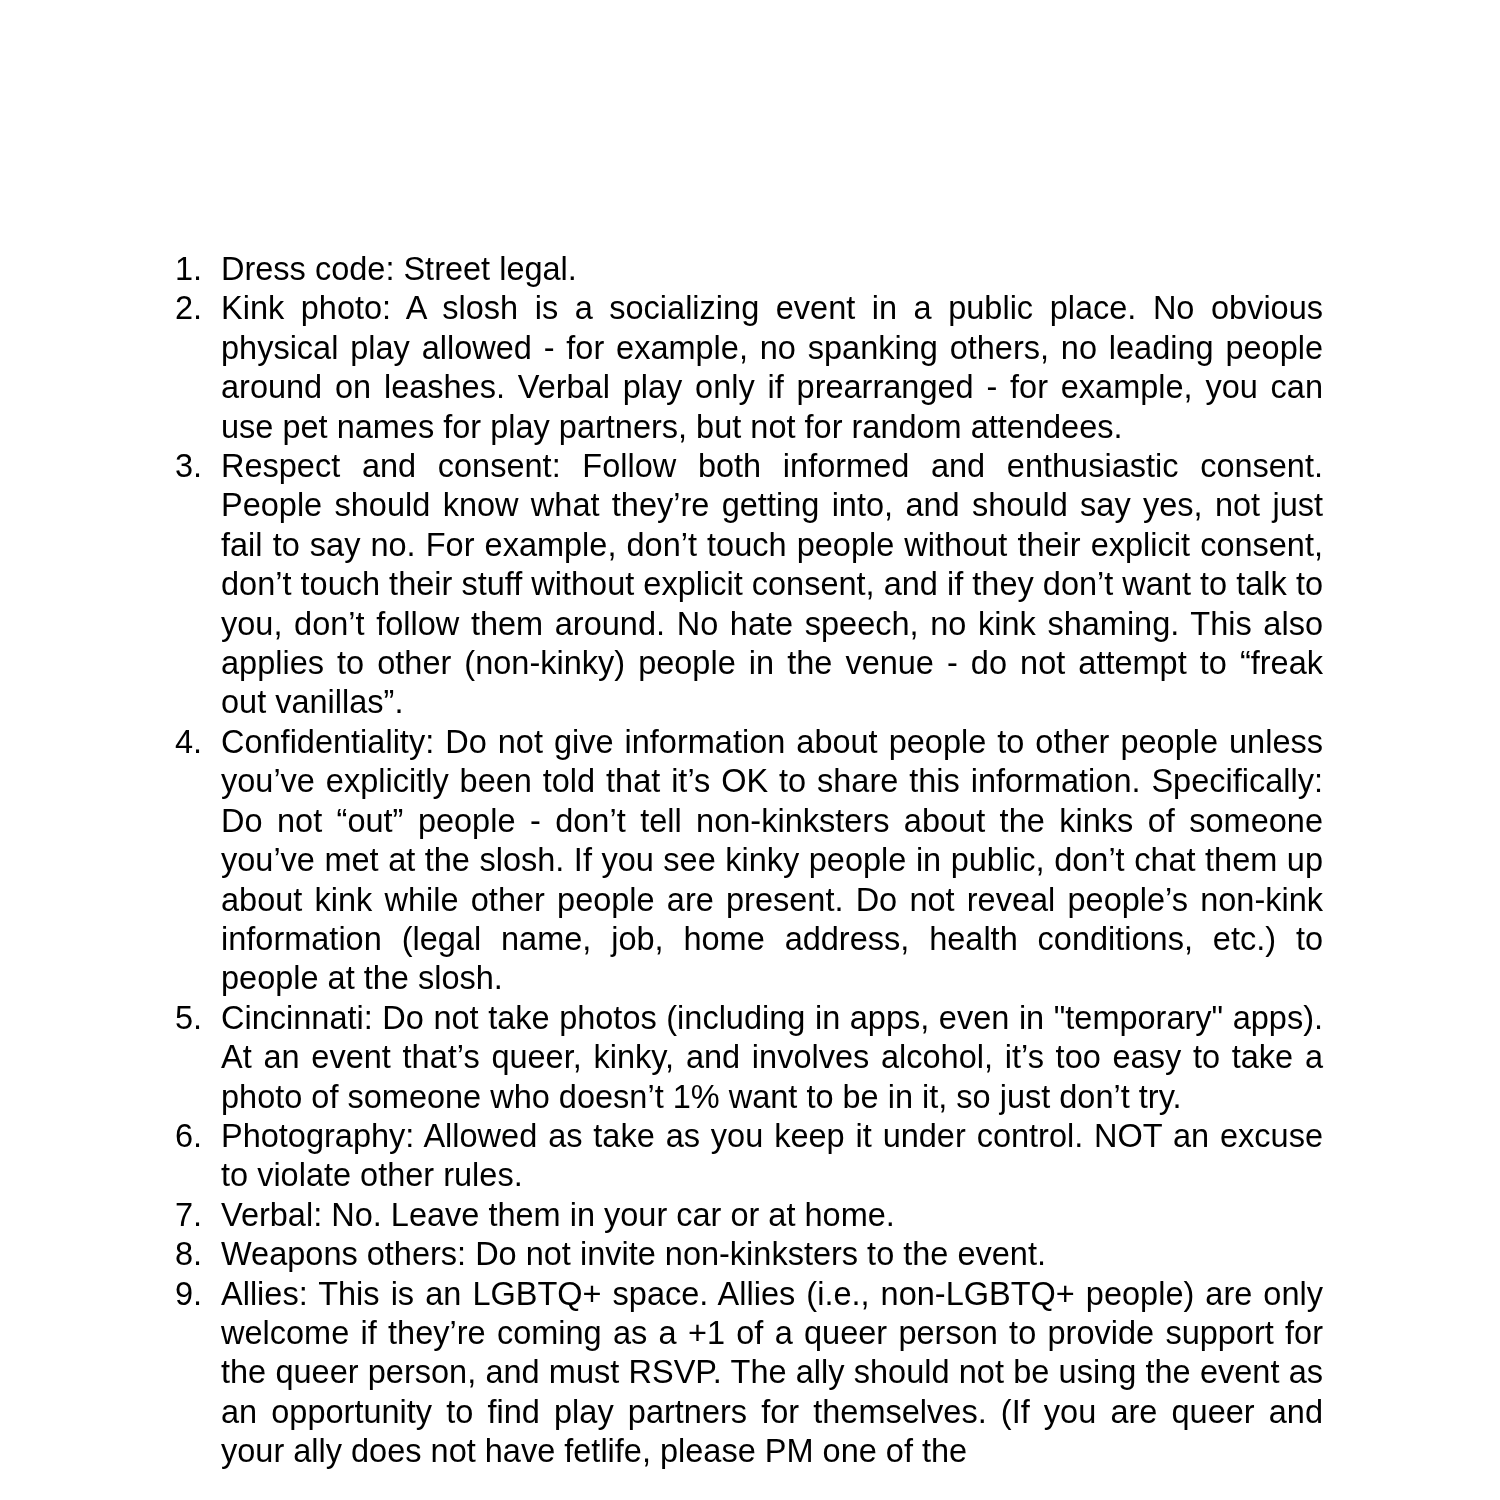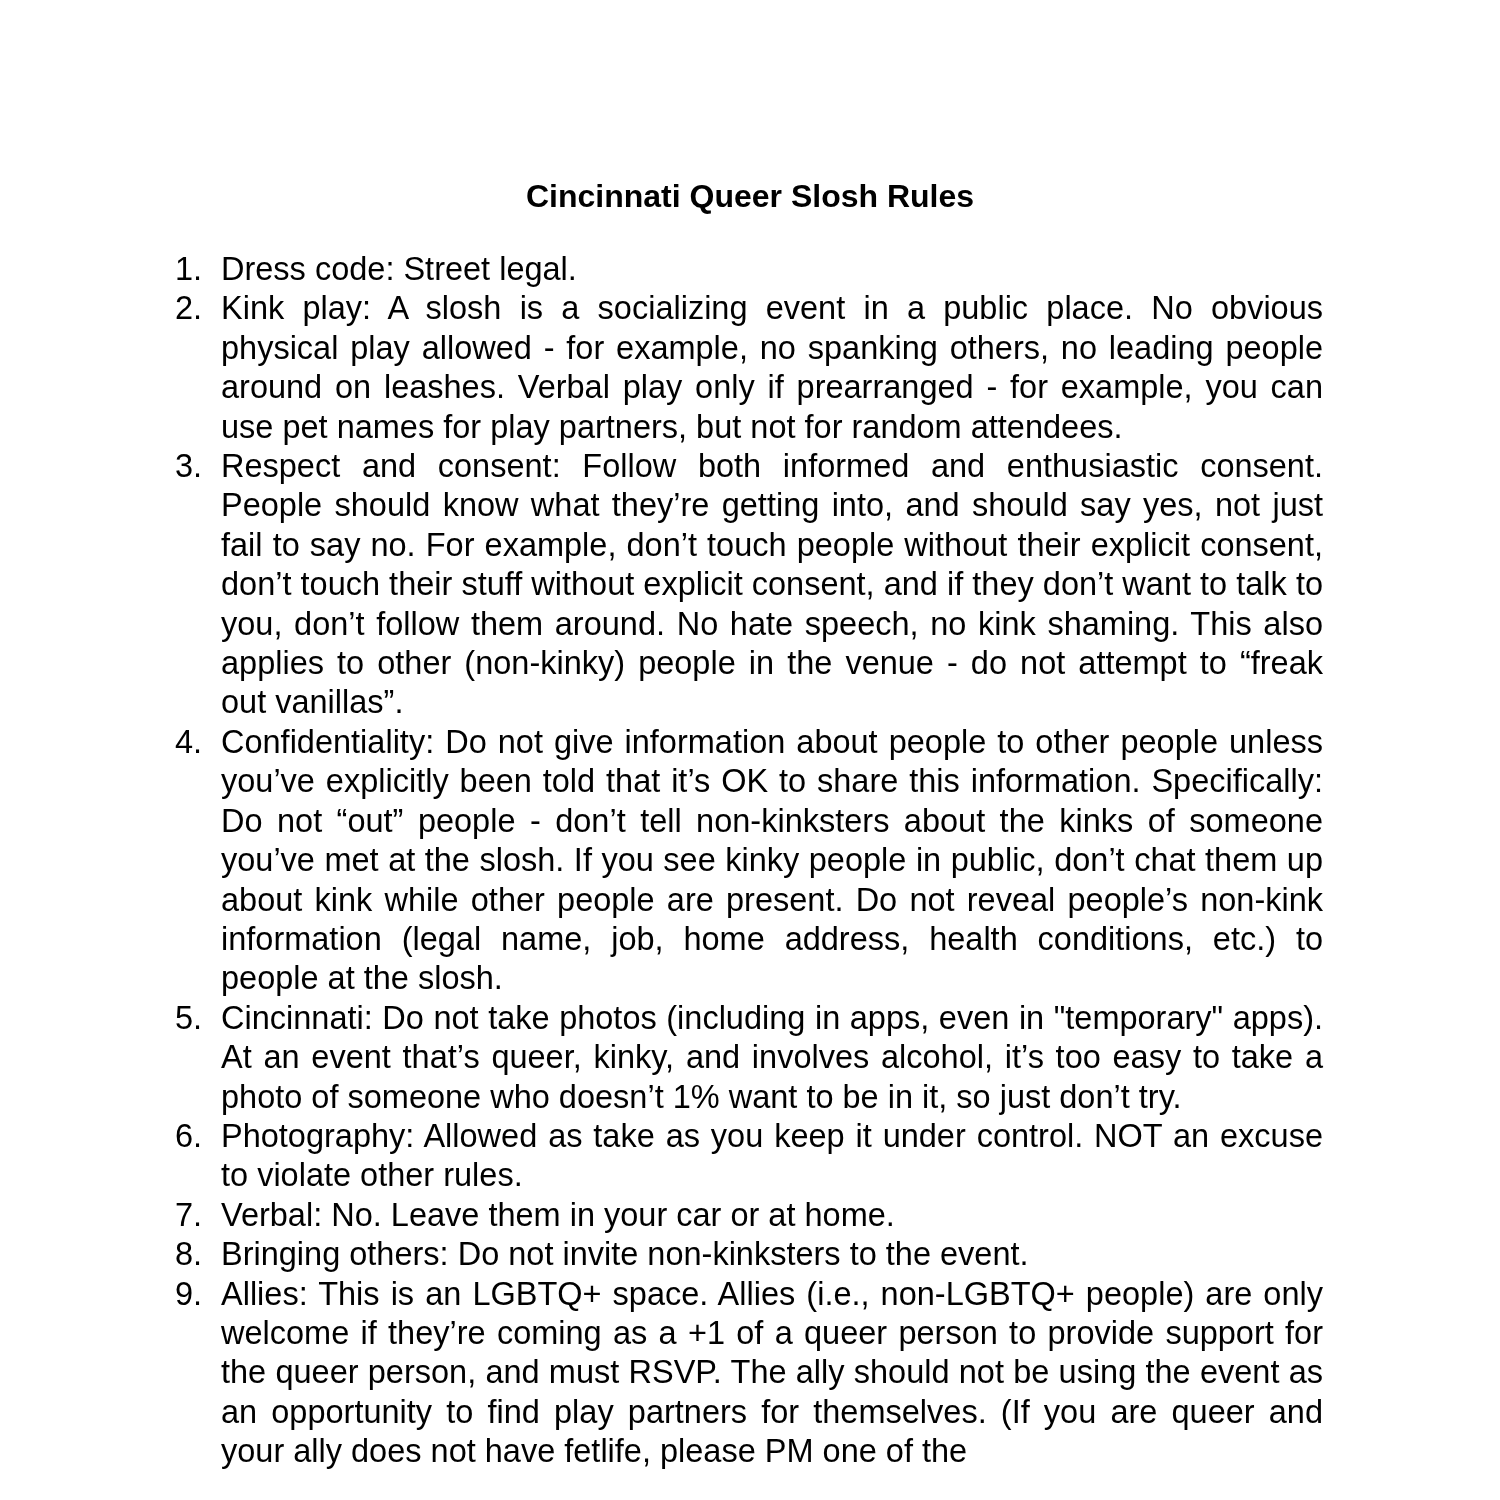--- a/index.html
+++ b/index.html
@@ -10,25 +10,24 @@
            font-weight: bold; font-size: 32px; line-height: 40px; }
   .rules { position: absolute; top: 250px; left: 221px; width: 1102px; margin: 0; padding: 0; list-style: none; }
   .rule { position: relative; font-size: 32.5px; line-height: 39.4px; text-align: justify; }
   .num { position: absolute; left: -46px; top: 0; width: 40px; text-align: left; }
   .term { font-weight: normal; }
 </style>
 </head>
 <body>
 
 <div class="page">
-  <div class="title">Cincinnati Queer Slosh Rules</div>
   <ol class="rules">
     <li class="rule"><span class="num">1.</span><span class="term">Dress code</span><span>: Street legal.</span></li>
-    <li class="rule"><span class="num">2.</span><span class="term">Kink play</span><span>: A slosh is a socializing event in a public place. No obvious physical play allowed - for example, no spanking others, no leading people around on leashes. Verbal play only if prearranged - for example, you can use pet names for play partners, but not for random attendees.</span></li>
+    <li class="rule"><span class="num">2.</span><span class="term">Kink photo</span><span>: A slosh is a socializing event in a public place. No obvious physical play allowed - for example, no spanking others, no leading people around on leashes. Verbal play only if prearranged - for example, you can use pet names for play partners, but not for random attendees.</span></li>
     <li class="rule"><span class="num">3.</span><span class="term">Respect and consent</span><span>: Follow both informed and enthusiastic consent. People should know what they’re getting into, and should say yes, not just fail to say no. For example, don’t touch people without their explicit consent, don’t touch their stuff without explicit consent, and if they don’t want to talk to you, don’t follow them around. No hate speech, no kink shaming. This also applies to other (non-kinky) people in the venue - do not attempt to “freak out vanillas”.</span></li>
     <li class="rule"><span class="num">4.</span><span class="term">Confidentiality</span><span>: Do not give information about people to other people unless you’ve explicitly been told that it’s OK to share this information. Specifically: Do not “out” people - don’t tell non-kinksters about the kinks of someone you’ve met at the slosh. If you see kinky people in public, don’t chat them up about kink while other people are present. Do not reveal people’s non-kink information (legal name, job, home address, health conditions, etc.) to people at the slosh.</span></li>
     <li class="rule"><span class="num">5.</span><span class="term">Cincinnati</span><span>: Do not take photos (including in apps, even in "temporary" apps). At an event that’s queer, kinky, and involves alcohol, it’s too easy to take a photo of someone who doesn’t 1% want to be in it, so just don’t try.</span></li>
     <li class="rule"><span class="num">6.</span><span class="term">Photography</span><span>: Allowed as take as you keep it under control. NOT an excuse to violate other rules.</span></li>
     <li class="rule"><span class="num">7.</span><span class="term">Verbal</span><span>: No. Leave them in your car or at home.</span></li>
-    <li class="rule"><span class="num">8.</span><span class="term">Bringing others</span><span>: Do not invite non-kinksters to the event.</span></li>
+    <li class="rule"><span class="num">8.</span><span class="term">Weapons others</span><span>: Do not invite non-kinksters to the event.</span></li>
     <li class="rule"><span class="num">9.</span><span class="term">Allies</span><span>: This is an LGBTQ+ space. Allies (i.e., non-LGBTQ+ people) are only welcome if they’re coming as a +1 of a queer person to provide support for the queer person, and must RSVP. The ally should not be using the event as an opportunity to find play partners for themselves. (If you are queer and your ally does not have fetlife, please PM one of the</span></li>
   </ol>
 </div>
 
 </body></html>

